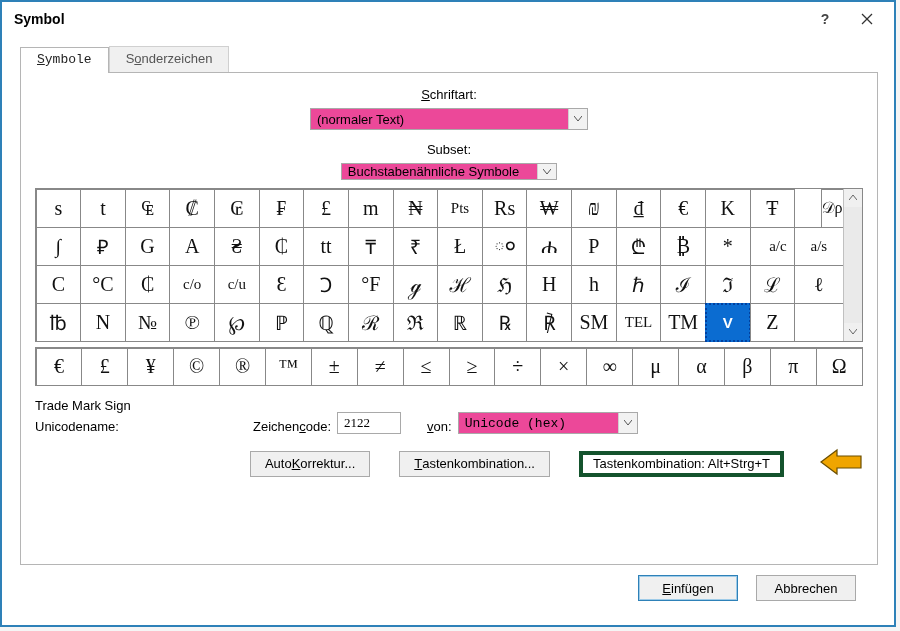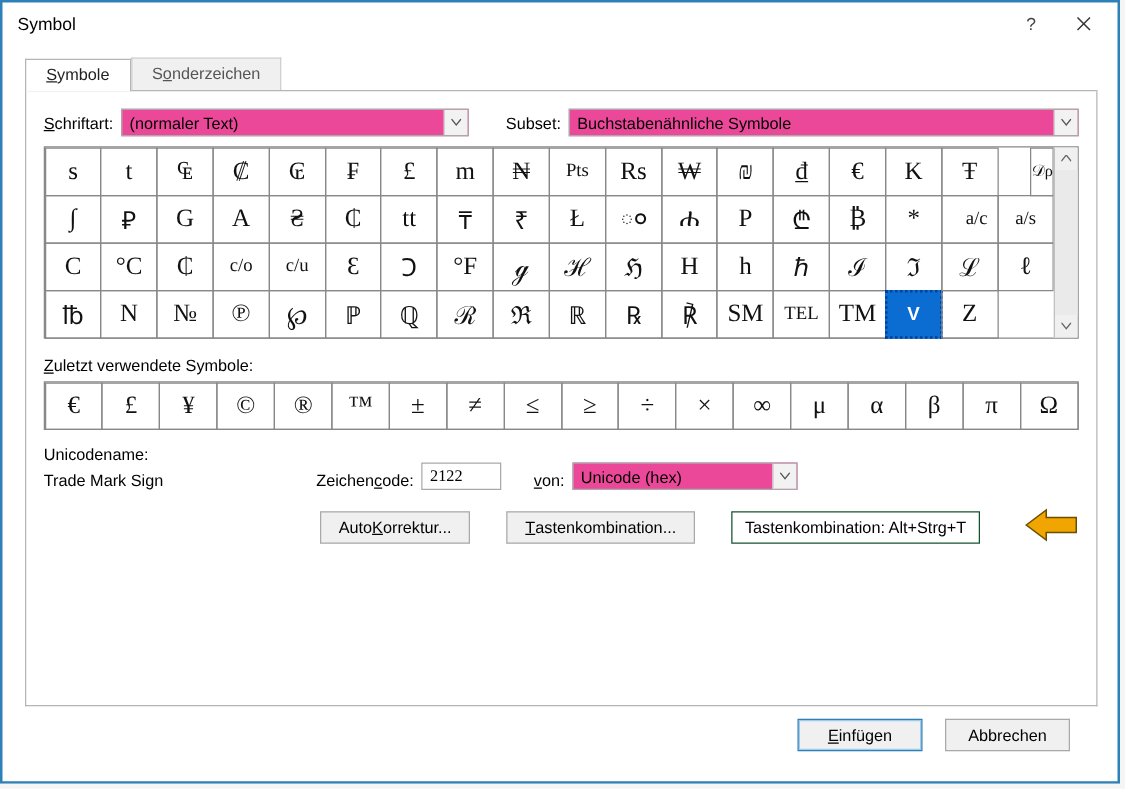--- a/index.html
+++ b/index.html
@@ -1,49 +1,49 @@
 <!DOCTYPE html>
 <html><head>
 <meta charset="utf-8">
 <style>
   html,body{margin:0;padding:0;font-family:"Segoe UI",Tahoma,sans-serif;font-size:13px;color:#000;background:#f5f5f5;}
   .dialog{width:896px;height:627px;border:2px solid #2e81b8;background:#fff;box-sizing:border-box;position:relative;display:flex;flex-direction:column;}
-  .titlebar{height:34px;display:flex;align-items:center;padding:0 6px 0 12px;font-size:14px;}
+  .titlebar{height:34px;display:flex;align-items:center;padding:0 6px 0 12px;font-size:14px;font-weight:bold;}
   .titlebar .spacer{flex:1;}
   .titlebar .help,.titlebar .close{width:42px;height:30px;display:flex;align-items:center;justify-content:center;color:#444;font-size:14px;}
   .titlebar .close svg{stroke:#333;}
   .body{flex:1;padding:4px 16px 10px 18px;display:flex;flex-direction:column;}
   .tabs{display:flex;border-bottom:1px solid #b5b5b5;position:relative;height:26px;margin-top:6px;}
   .tab{padding:4px 16px;border:1px solid #b5b5b5;border-bottom:none;background:#fff;position:relative;font-size:13px;color:#222;}
-  .tab.active{background:#fff;top:1px;z-index:2;}
+  .tab.active{background:#fff;top:1px;z-index:2;font-family:Liberation Mono, monospace;}
   .tab.inactive{background:#f0f0f0;border-color:#d0d0d0;color:#555;}
   .underline{text-decoration:underline;}
   .tabpanel{border:1px solid #b5b5b5;border-top:none;padding:14px 14px 12px 14px;flex:1;display:flex;flex-direction:column;}
-  .row{display:flex;align-items:center;gap:6px;}
+  .row{display:flex;align-items:center;gap:6px;flex-direction:column;}
   .row .label{white-space:nowrap;}
   .dropdown{display:flex;align-items:center;border:1px solid #a9a9a9;background:#ec4899;height:22px;box-sizing:border-box;}
   .dropdown .text{flex:1;padding:0 6px;font-size:13px;overflow:hidden;white-space:nowrap;}
   .dropdown .arrow{width:18px;height:100%;display:flex;align-items:center;justify-content:center;border-left:1px solid #d0d0d0;background:#f2f2f2;}
   .grid-wrap{display:flex;margin-top:8px;border:1px solid #888;}
   .grid{flex:1;display:grid;grid-template-columns:repeat(18,1fr);grid-template-rows:repeat(4,38px);}
   .cell{border:1px solid #888;display:flex;align-items:center;justify-content:center;font-size:20px;font-family:"Times New Roman",serif;color:#111;box-sizing:border-box;margin:-0.5px;}
   .cell.selected{background:#0b6cd1;color:#fff;border:2px dotted #0040a0;font-weight:bold;}
   .scroll{width:18px;background:#f0f0f0;border-left:1px solid #c0c0c0;display:flex;flex-direction:column;}
   .scroll .btn{height:18px;display:flex;align-items:center;justify-content:center;}
   .scroll .track{flex:1;background:#eaeaea;}
   .section-label{margin-top:14px;font-size:13px;}
   .recent{display:flex;margin-top:5px;border:1px solid #888;}
   .recent .cell{flex:1;height:38px;border:1px solid #888;margin:-0.5px;display:flex;align-items:center;justify-content:center;font-size:20px;font-family:"Times New Roman",serif;}
   .lower{display:flex;margin-top:12px;gap:18px;}
   .lower-left{display:flex;flex-direction:column;gap:6px;min-width:200px;}
   .lower-right{flex:1;display:flex;align-items:flex-end;gap:6px;}
   .textbox{border:1px solid #a9a9a9;background:#fff;height:22px;box-sizing:border-box;padding:0 6px;display:flex;align-items:center;min-width:60px;}
   .btnrow{display:flex;align-items:center;gap:29px;margin-top:14px;justify-content:flex-end;}
   .button{border:1px solid #a9a9a9;background:#f0f0f0;padding:4px 14px;font-size:13px;min-width:90px;text-align:center;height:26px;box-sizing:border-box;display:flex;align-items:center;justify-content:center;}
-  .highlight-box{border:1px solid #14532d;padding:4px 10px;height:26px;box-sizing:border-box;display:flex;align-items:center;}
+  .highlight-box{border:4px solid #14532d;padding:4px 10px;height:26px;box-sizing:border-box;display:flex;align-items:center;}
   .arrow-callout{margin-left:6px;}
   .footer{display:flex;justify-content:flex-end;gap:18px;padding:10px 22px 14px 0;}
   .footer .button{min-width:100px;}
   .footer .primary{border:1px solid #2e81b8;box-shadow:0 0 0 1px #9ecbe8 inset;}
 </style>
 </head>
 <body>
 
 <div class="dialog">
 
@@ -101,21 +101,21 @@
             <div class="cell">m</div>
             <div class="cell">₦</div>
             <div class="cell" style="font-size: 15px;">Pts</div>
             <div class="cell">Rs</div>
             <div class="cell">₩</div>
             <div class="cell">₪</div>
             <div class="cell">₫</div>
             <div class="cell">€</div>
             <div class="cell">K</div>
             <div class="cell">Ŧ</div>
-            <div class="cell" style="font-size: 13px; margin-left: 26px;">𝒟ρ</div>
+            <div class="cell" style="font-size: 16px; margin-left: 26px;">𝒟ρ</div>
             <div class="cell">∫</div>
             <div class="cell">₽</div>
             <div class="cell">G</div>
             <div class="cell">A</div>
             <div class="cell">₴</div>
             <div class="cell">₵</div>
             <div class="cell">tt</div>
             <div class="cell">₸</div>
             <div class="cell">₹</div>
             <div class="cell">Ł</div>
@@ -171,21 +171,20 @@
             </div>
           <div class="track"></div>
           <div class="btn">
               <svg width="8" height="6">
                 <polyline points="0,0 4,5 8,0" fill="none" stroke="#666"></polyline>
               </svg>
             </div>
         </div>
       </div>
 
-      <div class="section-label"><span class="underline">Z</span>uletzt verwendete Symbole:</div>
       <div class="recent" id="recent">
           <div class="cell">€</div>
           <div class="cell">£</div>
           <div class="cell">¥</div>
           <div class="cell">©</div>
           <div class="cell">®</div>
           <div class="cell">™</div>
           <div class="cell">±</div>
           <div class="cell">≠</div>
           <div class="cell">≤</div>
@@ -195,31 +194,31 @@
           <div class="cell">∞</div>
           <div class="cell">μ</div>
           <div class="cell">α</div>
           <div class="cell">β</div>
           <div class="cell">π</div>
           <div class="cell">Ω</div>
         </div>
 
       <div class="lower">
         <div class="lower-left">
+          <span>Trade Mark Sign</span>
           <span>Unicodename:</span>
-          <span>Trade Mark Sign</span>
         </div>
         <div class="lower-right">
           <span>Zeichen<span class="underline">c</span>ode:</span>
           <div class="textbox" style="width:64px;font-family:Liberation Serif, serif;">
               <span>2122</span>
             </div>
           <span style="width:14px;"></span>
           <span><span class="underline">v</span>on:</span>
-          <div class="dropdown" style="flex:1;max-width:180px;">
+          <div class="dropdown" style="flex:1;max-width:180px;font-family:Liberation Mono, monospace;">
             <span class="text">Unicode (hex)</span>
             <span class="arrow">
                 <svg width="8" height="6">
                   <polyline points="0,0 4,5 8,0" fill="none" stroke="#555"></polyline>
                 </svg>
               </span>
           </div>
         </div>
       </div>
 

